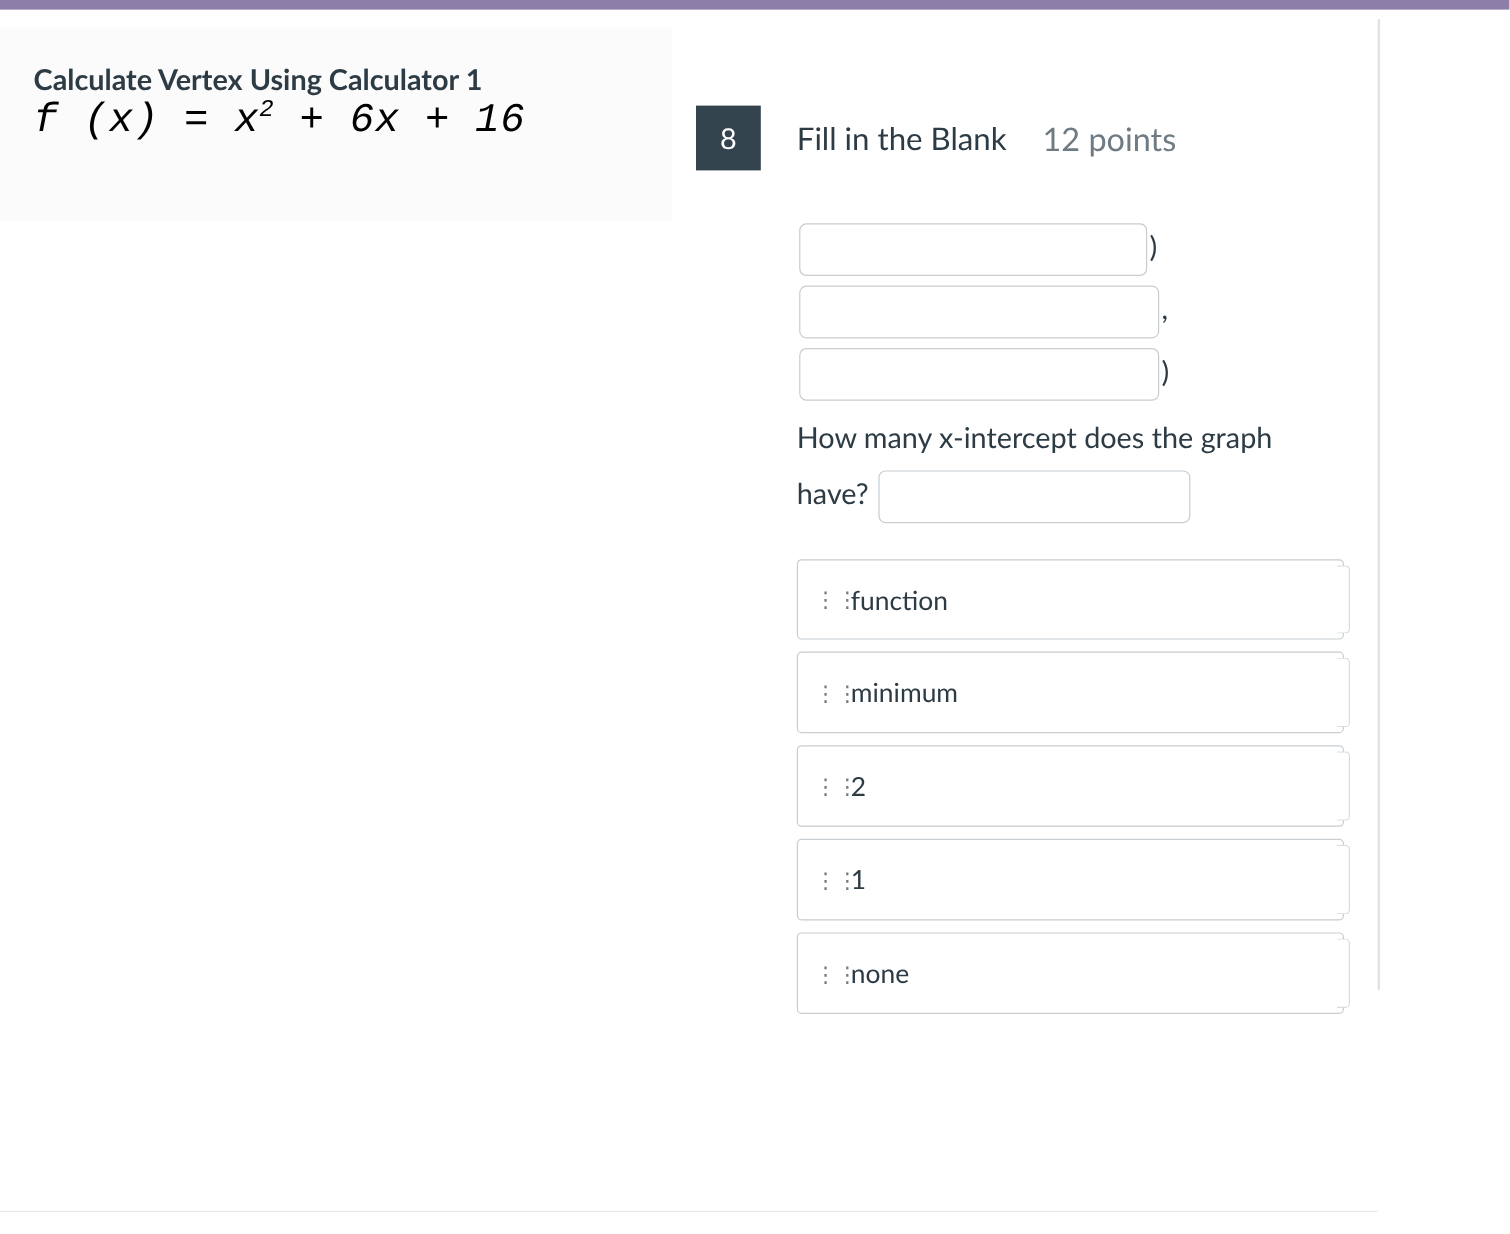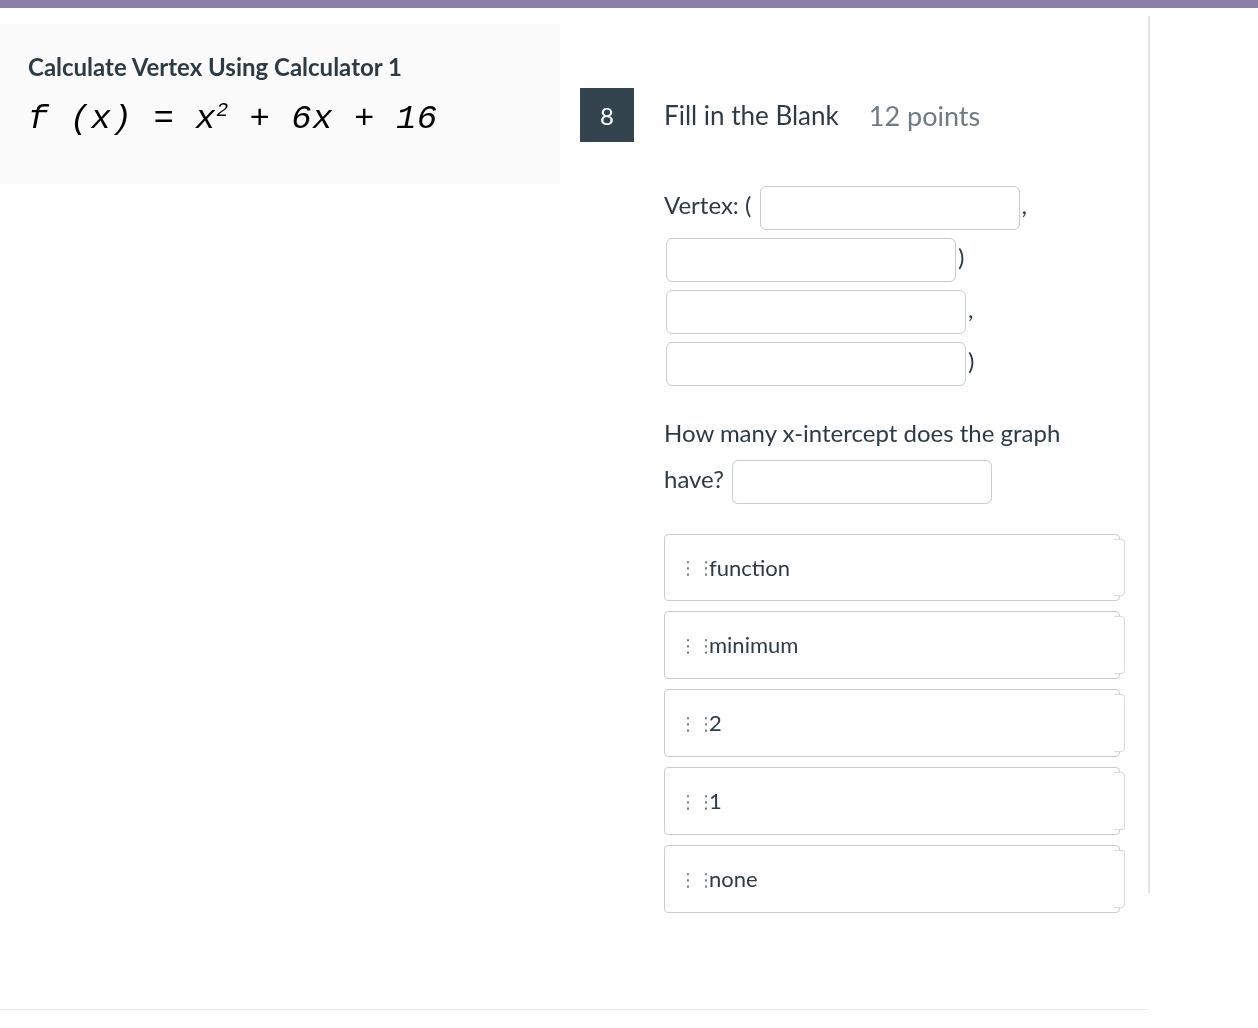--- a/index.html
+++ b/index.html
@@ -26,21 +26,20 @@
     width: 560px;
     padding-left: 28px;
     padding-right: 28px;
     padding-top: 28px;
     background: linear-gradient(to bottom, #fbfbfb 160px, #ffffff 160px);
   }
   .left-title {
     font-weight: 700;
     font-size: 24px;
     color: #2d3b45;
-    margin-bottom: 18px;
   }
   .equation {
     font-family: Liberation Mono, monospace;
     font-size: 34px;
     font-style: italic;
     color: #000;
     letter-spacing: 0.5px;
   }
   .equation sup { font-size: 20px; vertical-align: super; }
   .right-col {
@@ -162,36 +161,32 @@
   <div class="right-col">
 
     <div class="qheader">
       <div class="qnum">8</div>
       <div class="qtype">Fill in the Blank</div>
       <div class="qpoints">12 points</div>
     </div>
 
     <div class="qbody">
       <div>
-        <span>Vertex: (</span>
-        <span class="blank w-lg"></span><span>,</span>
-      </div>
-      <div>
         <span class="blank w-md"></span><span>)</span>
       </div>
 
       <div>
         <span class="blank w-sm"></span><span>,</span>
       </div>
       <div>
         <span class="blank w-sm"></span><span>)</span>
       </div>
 
 
-      <div style="margin-top:20px">
+      <div style="margin-top:4px">
         <span>How many x-intercept does the graph have?</span>
         <span class="blank w-xxs"></span>
       </div>
 
       <div class="answer-list">
         <div class="answer-item">
           <span class="drag-handle">⋮⋮</span>
           <span>function</span>
         </div>
         <div class="answer-item">

